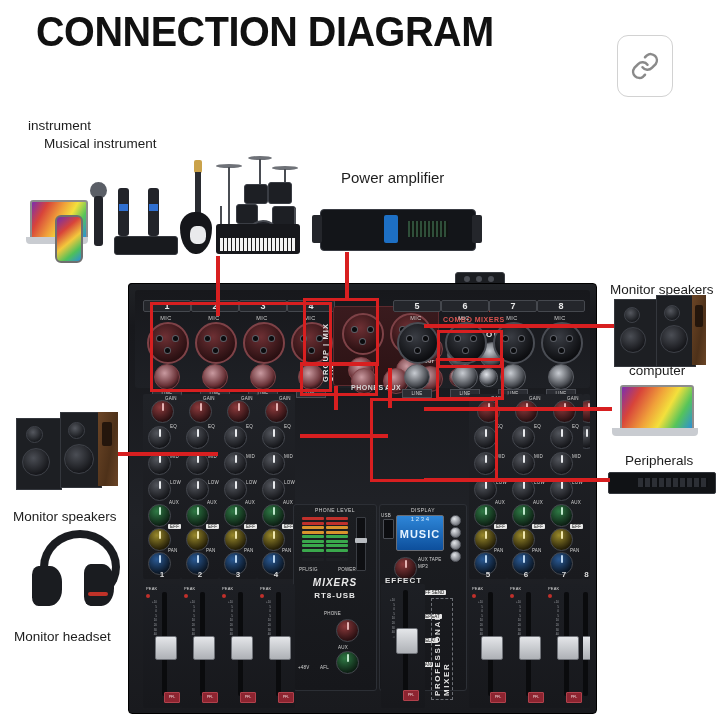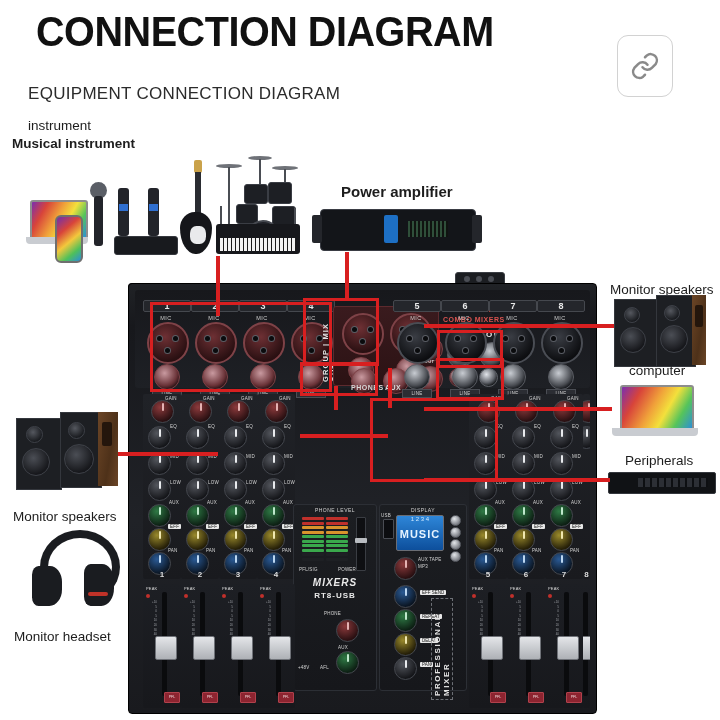--- a/index.html
+++ b/index.html
@@ -224,31 +224,30 @@
     border:1px dashed #6d7076;padding:3px 1px;
   }
   .lmixr{position:absolute;font-size:8px;color:#e2e2e2;font-weight:bold;letter-spacing:1px;}
 </style>
 </head>
 <body>
 
 <div class="page">
 
   <div class="title">CONNECTION DIAGRAM</div>
-  <div class="subtitle">EQUIPMENT CONNECTION DIAGRAM</div>
 
   <div class="link-btn">
     <svg viewBox="0 0 24 24" fill="none" stroke="#8a8a8a" stroke-width="2" stroke-linecap="round">
       <path d="M10 13a5 5 0 0 0 7.5.5l3-3a5 5 0 0 0-7-7l-1.5 1.5"></path>
       <path d="M14 11a5 5 0 0 0-7.5-.5l-3 3a5 5 0 0 0 7 7l1.5-1.5"></path>
     </svg>
   </div>
 
   <div class="lbl" style="left:28px;top:118px;">instrument</div>
-  <div class="lbl" style="left:12px;top:136px;font-weight:bold;">Musical instrument</div>
+  <div class="lbl" style="left:44px;top:136px;">Musical instrument</div>
 
   <div class="art" style="left:26px;top:200px;width:62px;height:52px;">
     <div class="laptop-screen" style="left:4px;top:0;width:54px;height:36px;"></div>
     <div class="laptop-base" style="left:0;top:37px;width:62px;height:7px;"></div>
   </div>
 
   <div class="phone" style="left:55px;top:215px;width:24px;height:44px;"></div>
 
   <div class="art" style="left:88px;top:182px;width:22px;height:72px;">
     <div class="mic-head" style="left:2px;top:0;width:17px;height:17px;"></div>
@@ -284,21 +283,21 @@
     <div class="kick" style="left:32px;top:70px;width:30px;height:30px;"></div>
     <div class="drum-rod" style="left:6px;top:56px;height:42px;"></div>
     <div class="drum-rod" style="left:80px;top:58px;height:40px;"></div>
   </div>
 
   <div class="art" style="left:216px;top:224px;width:84px;height:30px;">
     <div class="kbd" style="left:0;top:0;width:84px;height:30px;"></div>
     <div class="kbd-keys" style="left:4px;top:14px;width:76px;height:13px;"></div>
   </div>
 
-  <div class="lbl big" style="left:341px;top:183px;font-weight:bold;">Power amplifier</div>
+  <div class="lbl big" style="left:341px;top:169px;">Power amplifier</div>
   <div class="art" style="left:312px;top:209px;width:170px;height:42px;">
     <div class="amp" style="left:8px;top:0;width:154px;height:40px;"></div>
     <div class="amp-ear" style="left:0;top:6px;width:10px;height:28px;"></div>
     <div class="amp-ear" style="left:160px;top:6px;width:10px;height:28px;"></div>
     <div class="amp-blue" style="left:72px;top:6px;width:14px;height:28px;"></div>
     <div class="amp-grill" style="left:96px;top:12px;width:40px;height:16px;"></div>
   </div>
 
   <div class="lbl" style="left:610px;top:282px;">Monitor speakers</div>
   <div class="art" style="left:614px;top:295px;width:92px;height:72px;">
@@ -710,20 +709,27 @@
       <div class="fslot" style="left:122px;">
         <div class="peak" style="left:3px;top:2px;">PEAK</div>
         <div class="peakled" style="left:3px;top:10px;"></div>
         <div class="scale" style="left:2px;top:16px;width:12px;">+10<br>5<br>0<br>5<br>10<br>20<br>30<br>40<br>∞</div>
         <div class="ftrack" style="left:19px;top:8px;width:5px;height:104px;"></div>
         <div class="fcap" style="left:12px;top:52px;width:20px;height:22px;"></div>
         <div class="pfl" style="left:21px;top:108px;">PFL</div>
       </div>
 
 
+      <div class="fslot" style="left:246px;width:44px;">
+        <div class="lmixr" style="left:4px;top:-8px;">EFFECT</div>
+        <div class="scale" style="left:2px;top:14px;width:12px;">+10<br>5<br>0<br>5<br>10<br>20<br>30<br>40<br>∞</div>
+        <div class="ftrack" style="left:22px;top:6px;width:5px;height:106px;"></div>
+        <div class="fcap" style="left:15px;top:44px;width:20px;height:24px;"></div>
+        <div class="pfl" style="left:22px;top:106px;">PFL</div>
+      </div>
 
       <div class="promixer" style="left:296px;top:14px;height:94px;">PROFESSIONAL MIXER</div>
 
       <div class="fslot" style="left:334px;">
         <div class="peak" style="left:3px;top:2px;">PEAK</div>
         <div class="peakled" style="left:3px;top:10px;"></div>
         <div class="scale" style="left:2px;top:16px;width:12px;">+10<br>5<br>0<br>5<br>10<br>20<br>30<br>40<br>∞</div>
         <div class="ftrack" style="left:19px;top:8px;width:5px;height:104px;"></div>
         <div class="fcap" style="left:12px;top:52px;width:20px;height:22px;"></div>
         <div class="pfl" style="left:21px;top:108px;">PFL</div>

